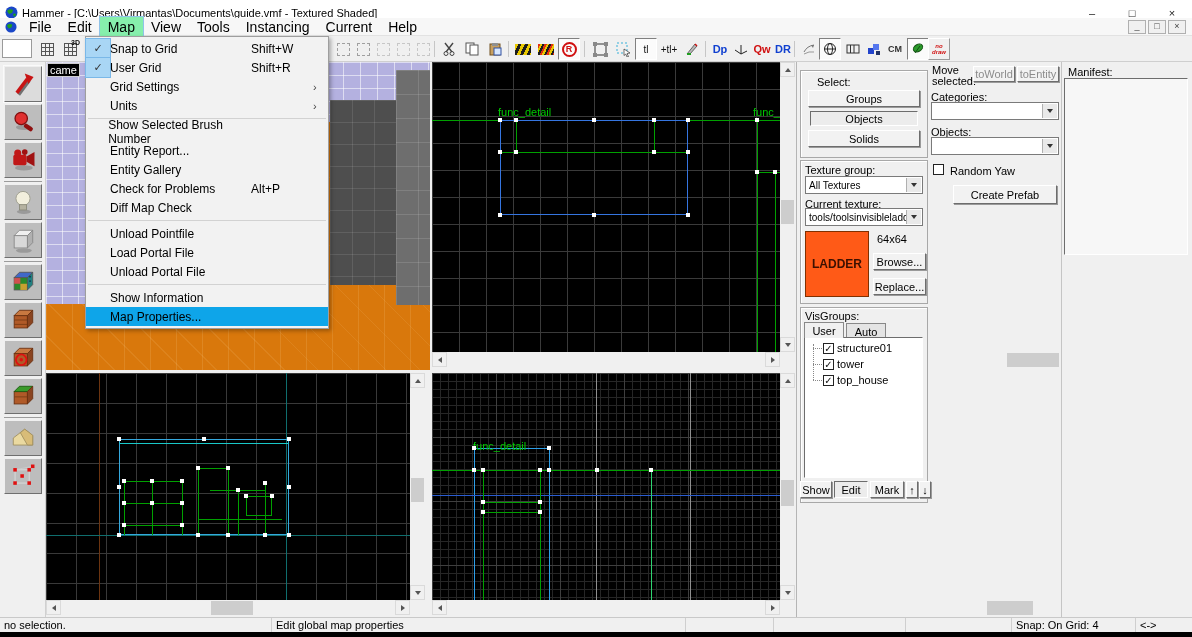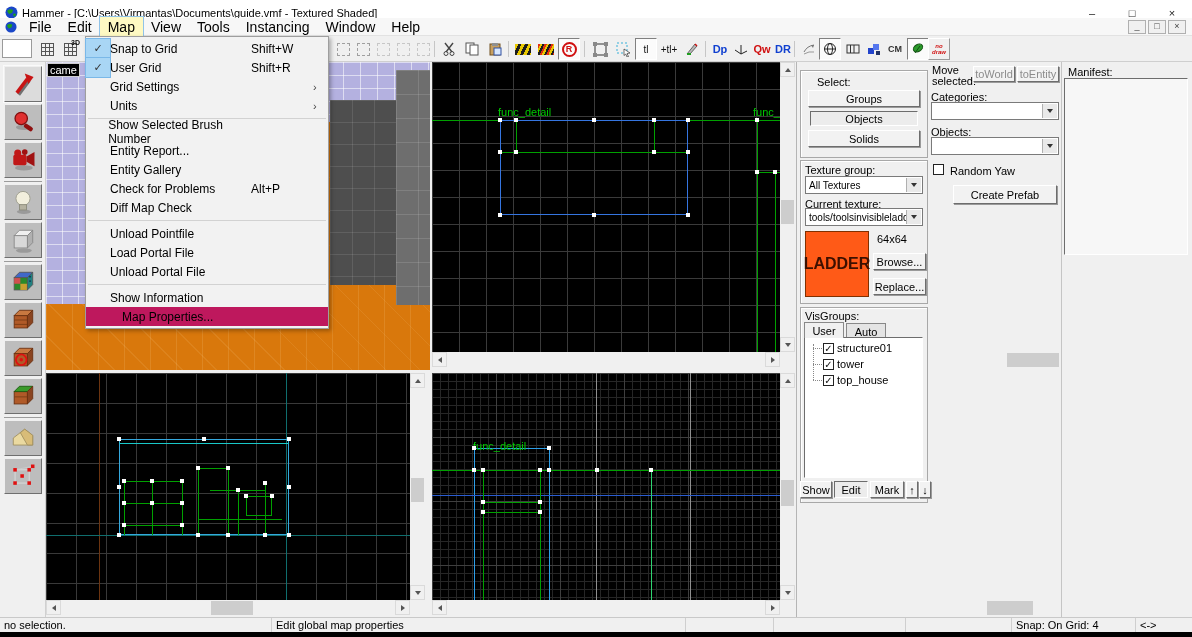--- a/index.html
+++ b/index.html
@@ -8,21 +8,21 @@
   i,b,span,div{box-sizing:border-box;}
 
   
   .titlebar{position:absolute;left:0;top:0;width:1192px;height:26px;background:#ffffff;display:flex;align-items:center;border-bottom:1px solid #e8e8e8;}
   .app-icon{margin:0 4px 0 5px;}
   .title-text{font-size:11px;}
   .win-controls{margin-left:auto;display:flex;align-items:center;height:18px;}
   .win-btn{width:40px;text-align:center;font-size:11px;color:#222;cursor:default;}
   .menubar{position:absolute;left:0;top:18px;width:1192px;height:18px;background:#f7f7f7;display:flex;align-items:center;border-bottom:1px solid #e2e2e2;}
   .mb-item{padding:2px 8px;font-size:14px;}
-  .mb-item.active{background:#fef9c3;outline:1px solid #90c3e8;}
+  .mb-item.active{background:#86efac;outline:1px solid #90c3e8;}
   .mdi-controls{margin-left:auto;display:flex;align-items:center;margin-right:6px;}
   .mdi-btn{width:18px;height:14px;border:1px solid #b0b0b0;background:#f0f0f0;font-size:9px;line-height:11px;text-align:center;color:#444;margin-left:2px;}
   .toolbar{position:absolute;left:0;top:36px;width:1192px;height:26px;background:#f0f0f0;border-bottom:1px solid #cfcfcf;}
   .tbtn{position:absolute;top:2px;width:22px;height:22px;display:flex;align-items:center;justify-content:center;background:#f0f0f0;}
   .tbtn.pressed{border:1px solid;border-color:#808080 #fff #fff #808080;background:#fbfbfb;}
   .tbtn.grp{border:1px solid;border-color:#fff #9a9a9a #9a9a9a #fff;}
   .tsep{position:absolute;top:5px;width:1px;height:16px;background:#c6c6c6;}
   .icon-grid{width:13px;height:13px;background-image:linear-gradient(#555 1px,transparent 1px),linear-gradient(90deg,#555 1px,transparent 1px);background-size:4px 4px;}
   .lbl3d{position:absolute;font-size:7px;font-weight:bold;color:#111;right:1px;top:1px;}
   .icon-dash{width:13px;height:13px;border:1px dashed #a0a0a0;}
@@ -64,36 +64,36 @@
 
   
   .gbox{position:absolute;border:1px solid #a8a8a8;box-shadow:inset 1px 1px 0 #fff;}
   .plabel{position:absolute;font-size:11px;}
   .b95{position:absolute;background:#f2f2f2;border:1px solid;border-color:#ffffff #6d6d6d #6d6d6d #ffffff;box-shadow:1px 1px 0 #9a9a9a;font-size:11px;display:flex;align-items:center;justify-content:center;}
   .b95.pressed{border-color:#6d6d6d #ffffff #ffffff #6d6d6d;box-shadow:none;background:#ececec;}
   .b95.disabled{color:#8c8c8c;}
   .combo{position:absolute;background:#fff;border:1px solid #7a7a7a;font-size:10px;display:flex;align-items:center;padding-left:3px;overflow:hidden;white-space:nowrap;}
   .combo-btn{position:absolute;right:1px;top:1px;bottom:1px;width:15px;background:#e9e9e9;border-left:1px solid #b0b0b0;display:flex;align-items:center;justify-content:center;}
   .cdn{width:0;height:0;border-left:3px solid transparent;border-right:3px solid transparent;border-top:4px solid #333;}
-  .tex-preview{position:absolute;background:#ff5a17;display:flex;align-items:center;justify-content:center;font-weight:bold;font-size:16px;color:#3d1000;border:1px solid #803000;}
+  .tex-preview{position:absolute;background:#ff5a17;display:flex;align-items:center;justify-content:center;font-weight:bold;font-size:12px;color:#3d1000;border:1px solid #803000;}
   .listbox{position:absolute;background:#fff;border:1px solid;border-color:#6d6d6d #ffffff #ffffff #6d6d6d;}
   .tab{position:absolute;background:#f0f0f0;border:1px solid #888;border-bottom:none;font-size:11px;text-align:center;padding-top:2px;}
   .cb{width:11px;height:11px;background:#fff;border:1px solid #222;font-size:10px;line-height:9px;text-align:center;color:#111;display:inline-block;}
   .vg-item{position:absolute;display:flex;align-items:center;font-size:11px;}
   .tree-h{width:9px;height:1px;border-top:1px dotted #888;margin-right:1px;}
 
   
   .statusbar{position:absolute;left:0;top:617px;width:1192px;height:15px;background:#f0f0f0;display:flex;border-top:1px solid #c9c9c9;}
   .seg{height:100%;border-right:1px solid #cfcfcf;padding:1px 4px;font-size:11px;overflow:hidden;white-space:nowrap;}
   .blackstrip{position:absolute;left:0;top:632px;width:1192px;height:5px;background:#000;}
 
   
   .menu-popup{position:absolute;left:85px;top:36px;width:244px;background:#f2f2f2;border:1px solid #9e9e9e;box-shadow:2px 2px 4px rgba(0,0,0,.3);z-index:60;padding:2px 0;}
   .mrow{height:19px;display:flex;align-items:center;font-size:12px;padding-right:3px;}
-  .mrow.hl{background:#be185d;padding-left:12px;}
+  .mrow.hl{background:#0ea5e9;}
   .mcheck{width:24px;height:19px;display:flex;align-items:center;justify-content:center;font-size:11px;color:#333;}
   .mcheck.on{background:#a9d6f5;outline:1px solid #7ab8e8;}
   .mshort{margin-left:auto;width:62px;}
   .marrow{width:12px;color:#444;font-size:11px;}
   .msep{height:1px;background:#d2d2d2;margin:3px 2px;}
 </style>
 </head>
 <body>
 
 <div class="titlebar">
@@ -114,21 +114,21 @@
   <svg class="app-icon" width="12" height="12" viewBox="0 0 13 13">
     <circle cx="6.5" cy="6.5" r="6" fill="#1a47c8"></circle>
     <path d="M2 5 C4 3,6 3,8 4 L7 7 L4 8 Z" fill="#1f9e1f"></path>
   </svg>
   <span class="mb-item">File</span>
   <span class="mb-item">Edit</span>
   <span class="mb-item active">Map</span>
   <span class="mb-item">View</span>
   <span class="mb-item">Tools</span>
   <span class="mb-item">Instancing</span>
-  <span class="mb-item">Window</span>
+  <span class="mb-item">Current</span>
   <span class="mb-item">Help</span>
   <div class="mdi-controls">
     <span class="mdi-btn">_</span>
     <span class="mdi-btn">□</span>
     <span class="mdi-btn">×</span>
   </div>
 </div>
 
 <div class="toolbar">
   <div style="position:absolute;left:2px;top:3px;width:30px;height:19px;background:#fff;border:1px solid #9a9a9a;"></div>

